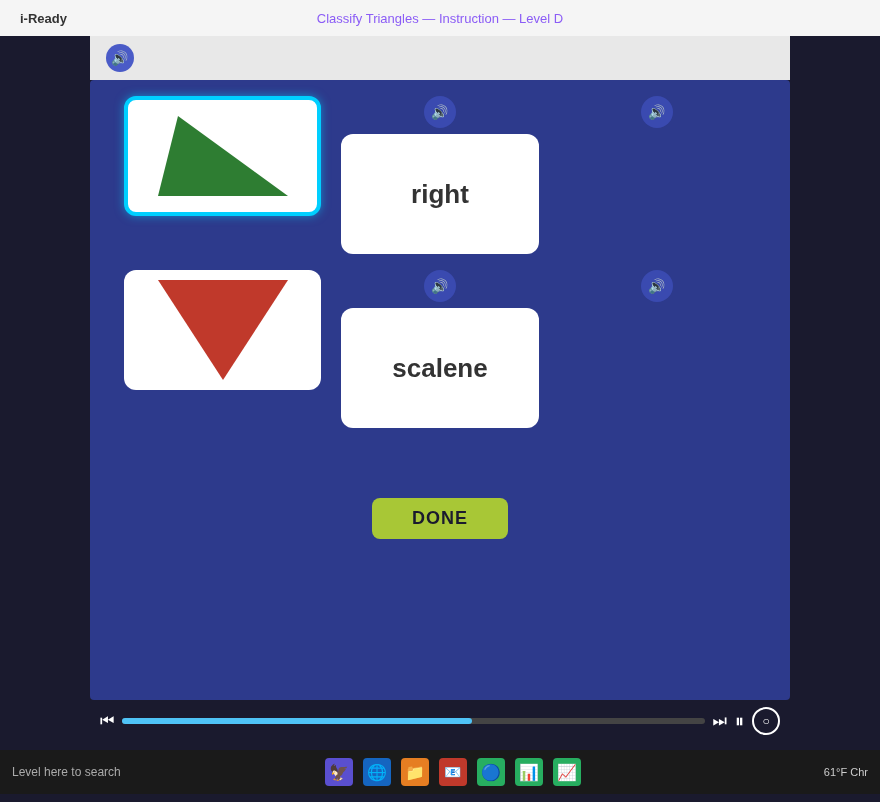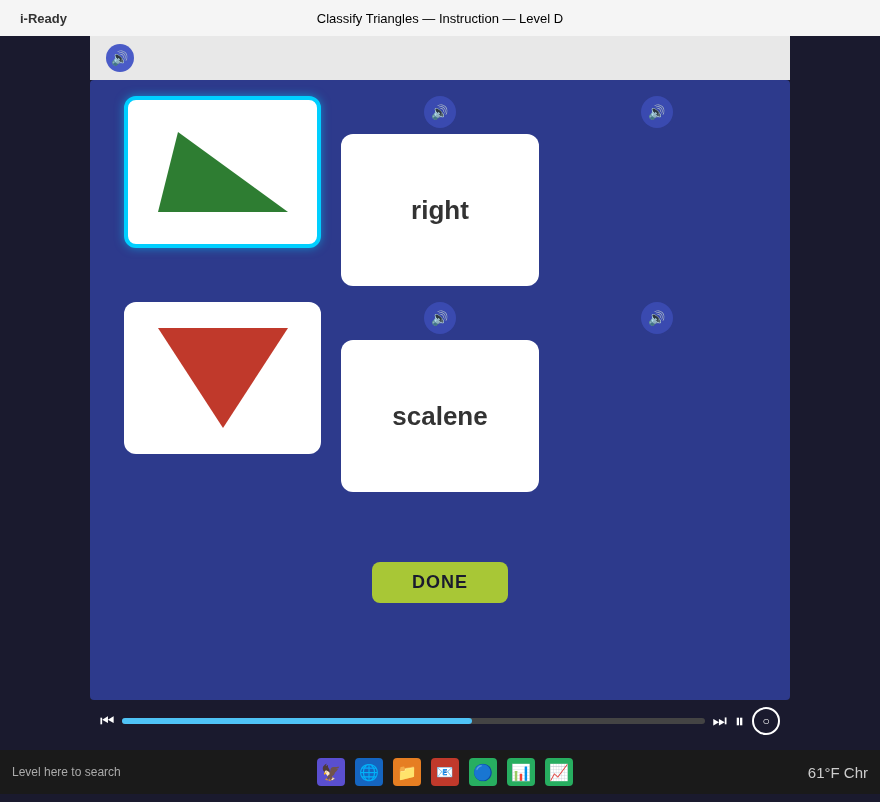--- a/index.html
+++ b/index.html
@@ -22,21 +22,21 @@
       padding: 0 20px;
       position: relative;
     }
     .top-bar-logo {
       font-size: 13px;
       color: #333;
       font-weight: bold;
     }
     .top-bar-title {
       font-size: 13px;
-      color: #000000;
+      color: #8b5cf6;
       position: absolute;
       left: 50%;
       transform: translateX(-50%);
     }
 
     
     .main-area {
       background: #2d3a8c;
       margin: 0 90px;
       height: 620px;
@@ -92,21 +92,21 @@
       font-size: 14px;
       cursor: pointer;
       margin-bottom: 6px;
       align-self: center;
     }
 
     .card {
       background: white;
       border-radius: 12px;
       width: 100%;
-      height: 152px;
+      height: 120px;
       display: flex;
       align-items: center;
       justify-content: center;
       cursor: pointer;
       border: 3px solid transparent;
     }
 
     .card.selected {
       border: 4px solid #00cfff;
       box-shadow: 0 0 10px #00cfff88;
@@ -228,21 +228,21 @@
       width: 28px;
       height: 28px;
       border-radius: 4px;
       display: flex;
       align-items: center;
       justify-content: center;
       cursor: pointer;
     }
     .taskbar-right {
       color: #ccc;
-      font-size: 15px;
+      font-size: 11px;
       margin-left: 38px;
     }
 
     
     .instruction-bar {
       background: #e8e8e8;
       padding: 8px 16px;
       margin: 0 90px;
       display: flex;
       align-items: center;

